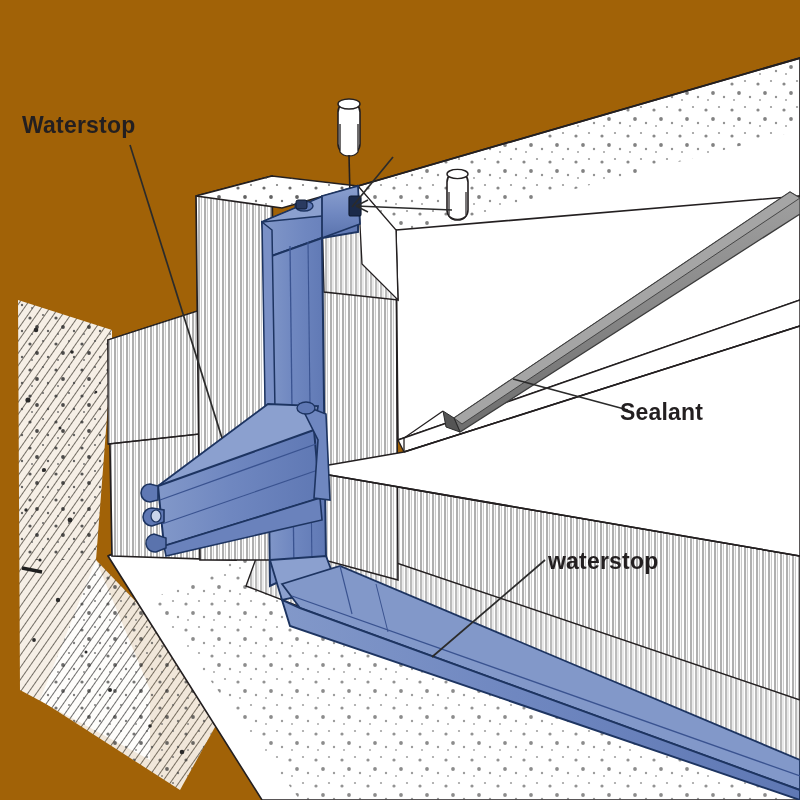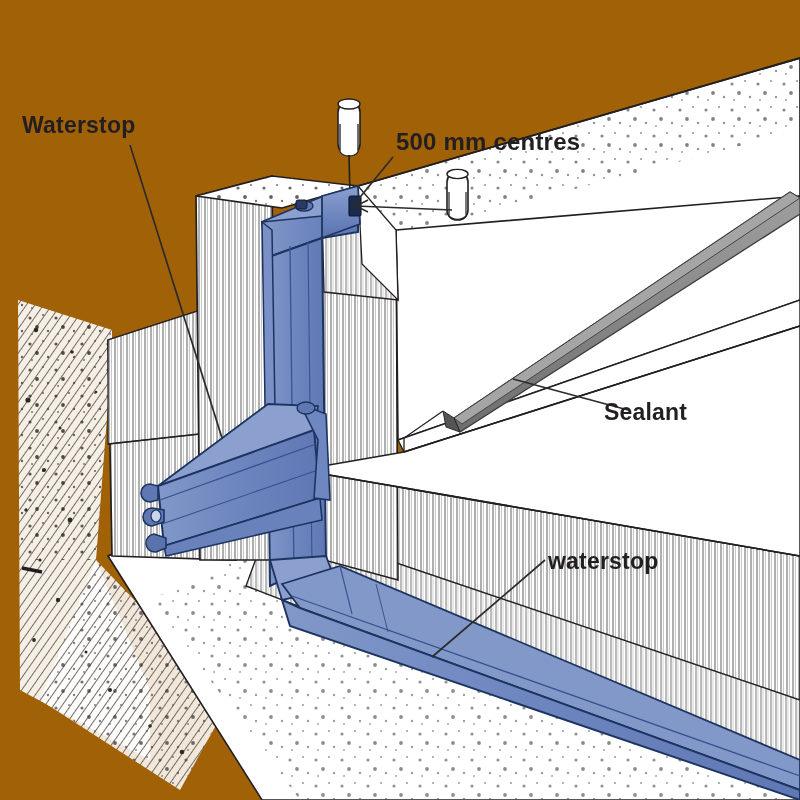--- a/index.html
+++ b/index.html
@@ -5,21 +5,21 @@
 <style>
   html,body{margin:0;padding:0;background:#ffffff;}
   body{width:800px;height:800px;overflow:hidden;
        font-family:"Liberation Sans","DejaVu Sans",sans-serif;}
   #stage{position:relative;width:800px;height:800px;background:#a16207;}
   svg#drawing{position:absolute;left:0;top:0;width:800px;height:800px;}
   .lbl{position:absolute;font-weight:bold;color:#231f20;white-space:nowrap;
        letter-spacing:.2px;}
   #lbl-waterstop-top{left:22px;top:112px;font-size:23px;}
   #lbl-centres{left:396px;top:128px;font-size:24px;}
-  #lbl-sealant{left:604px;top:399px;font-size:23px;}
+  #lbl-sealant{left:620px;top:399px;font-size:23px;}
   #lbl-waterstop-bottom{left:548px;top:548px;font-size:23px;}
 </style>
 </head>
 <body>
 
 <div id="stage">
 
   <svg id="drawing" viewBox="0 0 800 800">
     <defs>
 
@@ -231,19 +231,18 @@
         <line x1="545" y1="560" x2="432" y2="657"></line>
 
         <path d="M356,206 L368,200 M356,206 L368,212" stroke-width="1.4"></path>
       </g>
 
     </g>
   </svg>
 
   <div class="lbl" id="lbl-waterstop-top">Waterstop</div>
 
-  <div class="lbl" id="lbl-centres">500 mm centres</div>
 
   <div class="lbl" id="lbl-sealant">Sealant</div>
 
   <div class="lbl" id="lbl-waterstop-bottom">waterstop</div>
 
 </div>
 
 </body></html>

